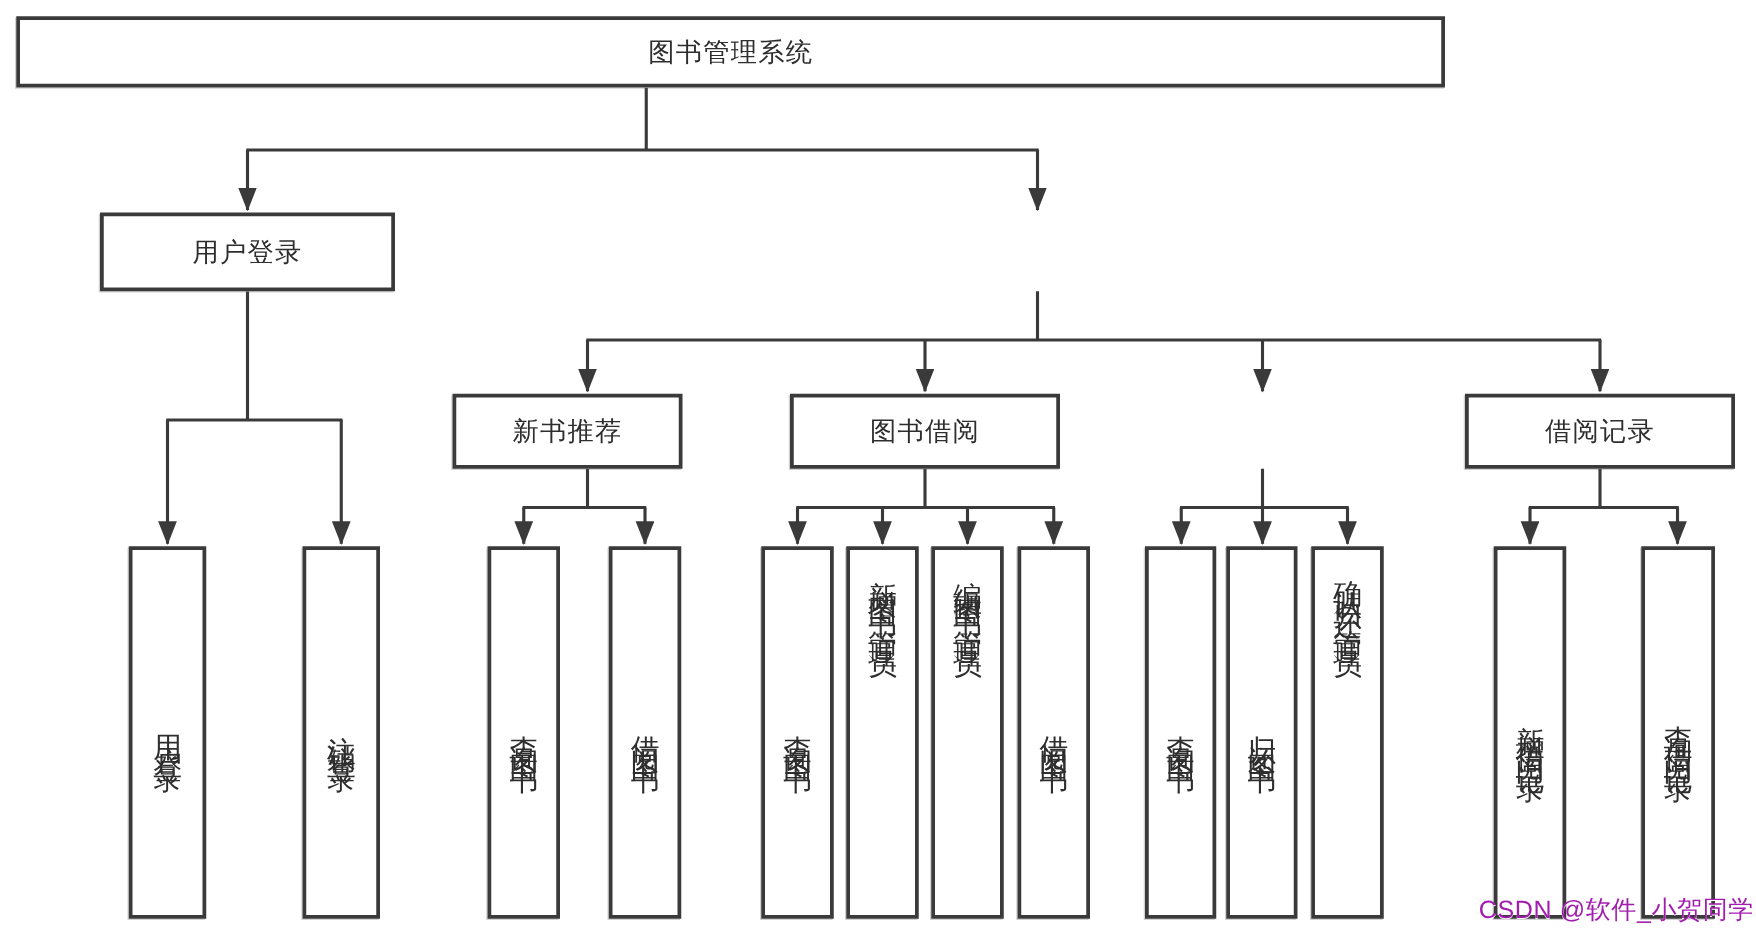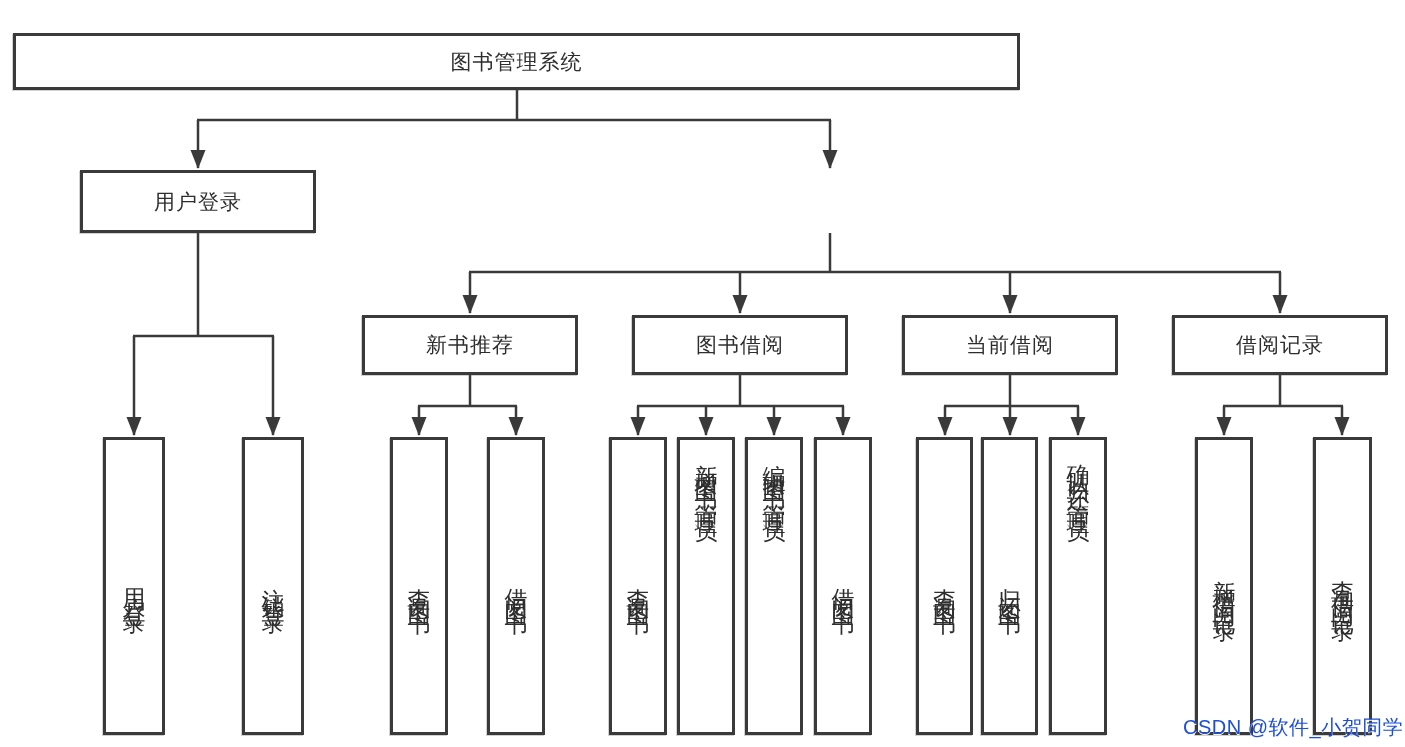--- a/index.html
+++ b/index.html
@@ -59,21 +59,21 @@
     letter-spacing: 8px;
     line-height: 1;
     white-space: nowrap;
   }
   #watermark {
     position: absolute;
     left: 1183px;
     top: 714px;
     z-index: 3;
     font-size: 20px;
-    color: #1d4ed8;
+    color: #a21caf;
     letter-spacing: 0.5px;
     text-shadow: 0 1px 0 #fafafa;
     white-space: nowrap;
   }
 </style>
 </head>
 <body>
 
 <div id="canvas">
 
@@ -120,36 +120,33 @@
       <path d="M1010,406 V435" marker-end="url(#arw)"></path>
       <path d="M1078,406 V435" marker-end="url(#arw)"></path>
 
       <path d="M1280,375 V406"></path>
       <path d="M1223,406 H1343"></path>
       <path d="M1224,406 V435" marker-end="url(#arw)"></path>
       <path d="M1342,406 V435" marker-end="url(#arw)"></path>
     </g>
   </svg>
 
-  <div class="hbox" style="left:13px; top:13px; width:1007px; height:57px;margin-top:20px;">
+  <div class="hbox" style="left:13px; top:13px; width:1143px; height:57px;">
     <span>图书管理系统</span>
   </div>
 
   <div class="hbox" style="left:80px; top:170px; width:236px; height:63px;">
     <span>用户登录</span>
   </div>
 
-  <div class="hbox" style="left:362px; top:315px; width:216px; height:60px;">
+  <div class="hbox" style="left:362px; top:315px; width:184px; height:60px;">
     <span>新书推荐</span>
   </div>
   <div class="hbox" style="left:632px; top:315px; width:216px; height:60px;text-align:right;">
     <span>图书借阅</span>
-  </div>
-  <div class="hbox" style="left:902px; top:315px; width:216px; height:60px;">
-    <span>当前借阅</span>
   </div>
   <div class="hbox" style="left:1172px; top:315px; width:216px; height:60px;">
     <span>借阅记录</span>
   </div>
 
   <div class="vbox" style="left:103px; top:437px; width:62px; height:298px;">
     <span class="vtext">用户登录</span>
   </div>
   <div class="vbox" style="left:242px; top:437px; width:62px; height:298px;">
     <span class="vtext">注销登录</span>

